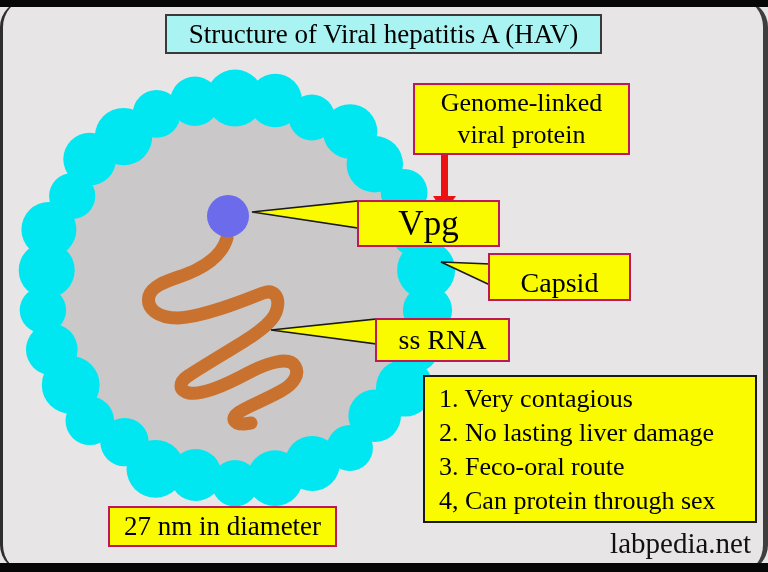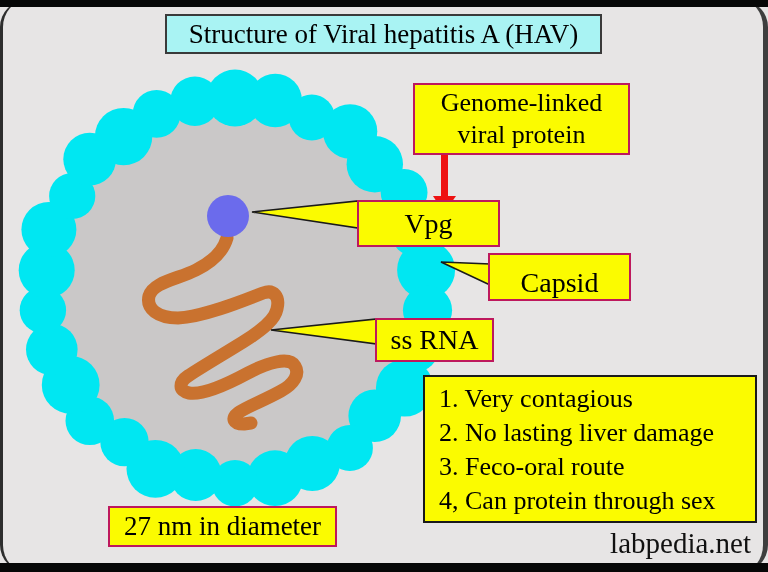--- a/index.html
+++ b/index.html
@@ -37,23 +37,23 @@
   }
   .title-box {
     position: absolute; z-index: 10; box-sizing: border-box;
     left: 162px; top: 14px; width: 437px; height: 40px;
     background: var(--titlebg, #a9f3f3); border: 2px solid #3a3a3a;
     display: flex; align-items: center; justify-content: center;
     font-size: 27px; color: #000;
   }
   .genome-box { left: 410px; top: 83px; width: 217px; height: 72px;
     flex-direction: column; font-size: 26px; line-height: 32px; }
-  .vpg-box   { left: 354px; top: 200px; width: 143px; height: 47px; font-size: 28px; justify-content: center; }
+  .vpg-box   { left: 354px; top: 200px; width: 143px; height: 47px; font-size: 35px; justify-content: center; }
   .capsid-box{ left: 485px; top: 253px; width: 143px; height: 48px; font-size: 28px; align-items: flex-end; }
-  .ssrna-box { left: 372px; top: 318px; width: 119px; height: 44px; font-size: 28px; }
+  .ssrna-box { left: 372px; top: 318px; width: 135px; height: 44px; font-size: 28px; }
   .size-box  { left: 105px; top: 506px; width: 229px; height: 41px; font-size: 27px; }
   .info-box  {
     position: absolute; z-index: 10; box-sizing: border-box;
     left: 420px; top: 375px; width: 334px; height: 148px;
     background: var(--yellow, #fcfc00); border: 2px solid #1a1a1a;
     padding: 5px 4px 8px 14px; color: #000;
     font-size: 26px; line-height: 34px;
   }
   .info-line { white-space: nowrap; }
   .watermark {

